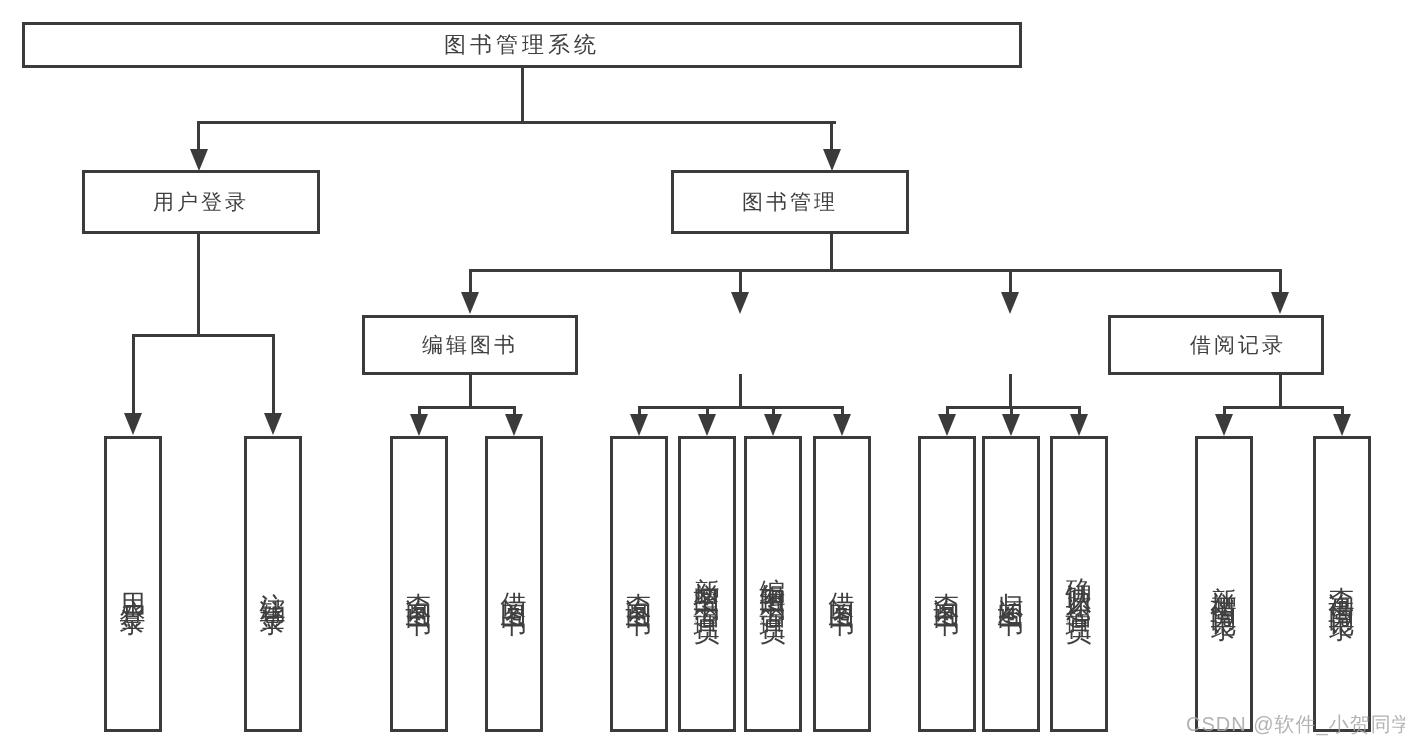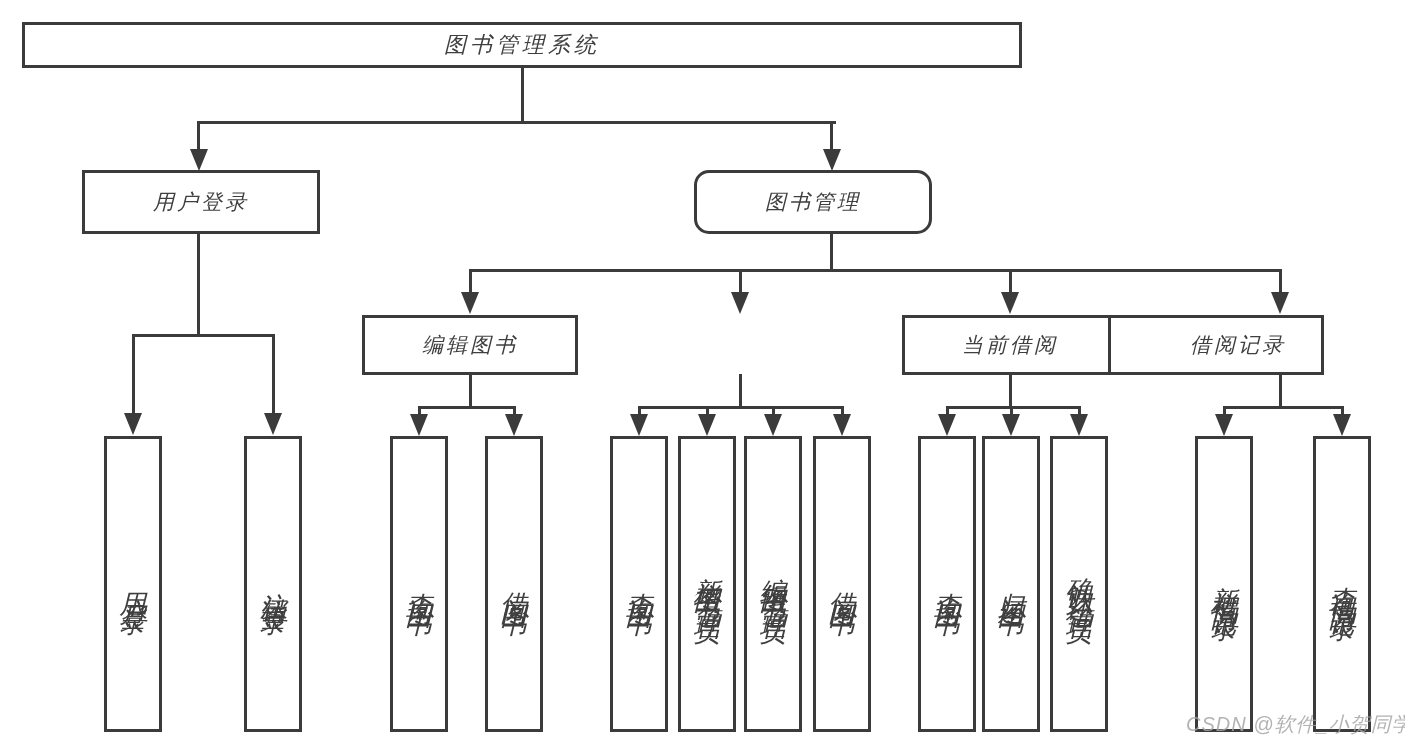--- a/index.html
+++ b/index.html
@@ -4,21 +4,21 @@
 <style>
   :root{
     --line:#3b3b3b;
     --text:#3f3f3f;
     --bg:#ffffff;
     --wm:#a6a6a6;
   }
   html,body{margin:0;padding:0;background:var(--bg);}
   .canvas{
     position:relative;width:1405px;height:747px;background:var(--bg);
-    font-family:"Liberation Sans",sans-serif;overflow:hidden;color:var(--text);font-style:italic;
+    font-family:"Liberation Sans",sans-serif;overflow:hidden;color:var(--text);
   }
   .box{
     position:absolute;box-sizing:border-box;background:var(--bg);
     border:3px solid var(--line);
     display:flex;align-items:center;justify-content:center;
     color:var(--text);
   }
   .root{left:22px;top:22px;width:1000px;height:46px;font-size:22px;letter-spacing:4px;}
   .l2{top:170px;width:238px;height:64px;font-size:21px;letter-spacing:3px;}
   .l3{top:315px;width:216px;height:60px;font-size:21px;letter-spacing:3px;}
@@ -53,21 +53,21 @@
     <div class="hline" style="left:197px;top:121px;width:639px;height:3px;"></div>
     <div class="vline" style="left:197px;top:121px;width:3px;height:32px;"></div>
     <div class="arrow" style="left:190px;top:149px;"></div>
     <div class="vline" style="left:830px;top:121px;width:3px;height:32px;"></div>
     <div class="arrow" style="left:823px;top:149px;"></div>
   </div>
 
   <div class="box l2" style="left:82px;">
     <span>用户登录</span>
   </div>
-  <div class="box l2" style="left:694px;border-radius:15px;">
+  <div class="box l2" style="left:671px;">
     <span>图书管理</span>
   </div>
 
   <div>
     <div class="vline" style="left:197px;top:232px;width:3px;height:105px;"></div>
     <div class="hline" style="left:132px;top:334px;width:143px;height:3px;"></div>
     <div class="vline" style="left:132px;top:334px;width:3px;height:81px;"></div>
     <div class="arrow" style="left:124px;top:413px;"></div>
     <div class="vline" style="left:272px;top:334px;width:3px;height:81px;"></div>
     <div class="arrow" style="left:264px;top:413px;"></div>
@@ -81,23 +81,20 @@
     <div class="vline" style="left:739px;top:269px;width:3px;height:26px;"></div>
     <div class="arrow" style="left:731px;top:292px;"></div>
     <div class="vline" style="left:1009px;top:269px;width:3px;height:26px;"></div>
     <div class="arrow" style="left:1001px;top:292px;"></div>
     <div class="vline" style="left:1279px;top:269px;width:3px;height:26px;"></div>
     <div class="arrow" style="left:1271px;top:292px;"></div>
   </div>
 
   <div class="box l3" style="left:362px;">
     <span>编辑图书</span>
-  </div>
-  <div class="box l3" style="left:902px;">
-    <span>当前借阅</span>
   </div>
   <div class="box l3" style="left:1108px;padding-left:44px;">
     <span>借阅记录</span>
   </div>
 
   <div>
     <div class="vline" style="left:469px;top:374px;width:3px;height:35px;"></div>
     <div class="hline" style="left:418px;top:406px;width:98px;height:3px;"></div>
     <div class="vline" style="left:418px;top:406px;width:3px;height:10px;"></div>
     <div class="arrow" style="left:410px;top:414px;"></div>

